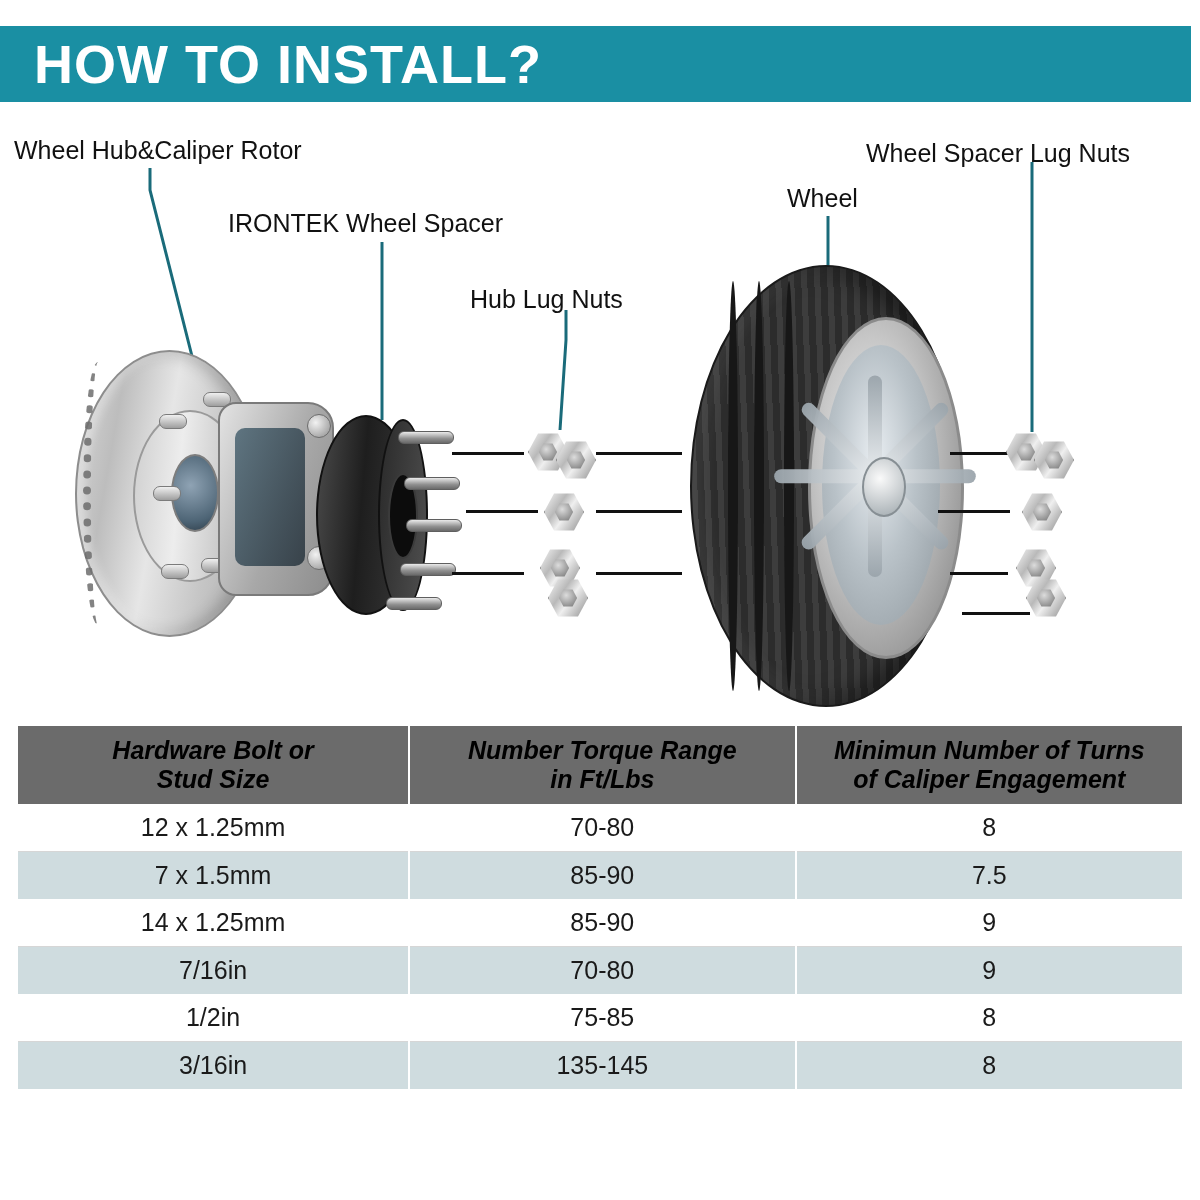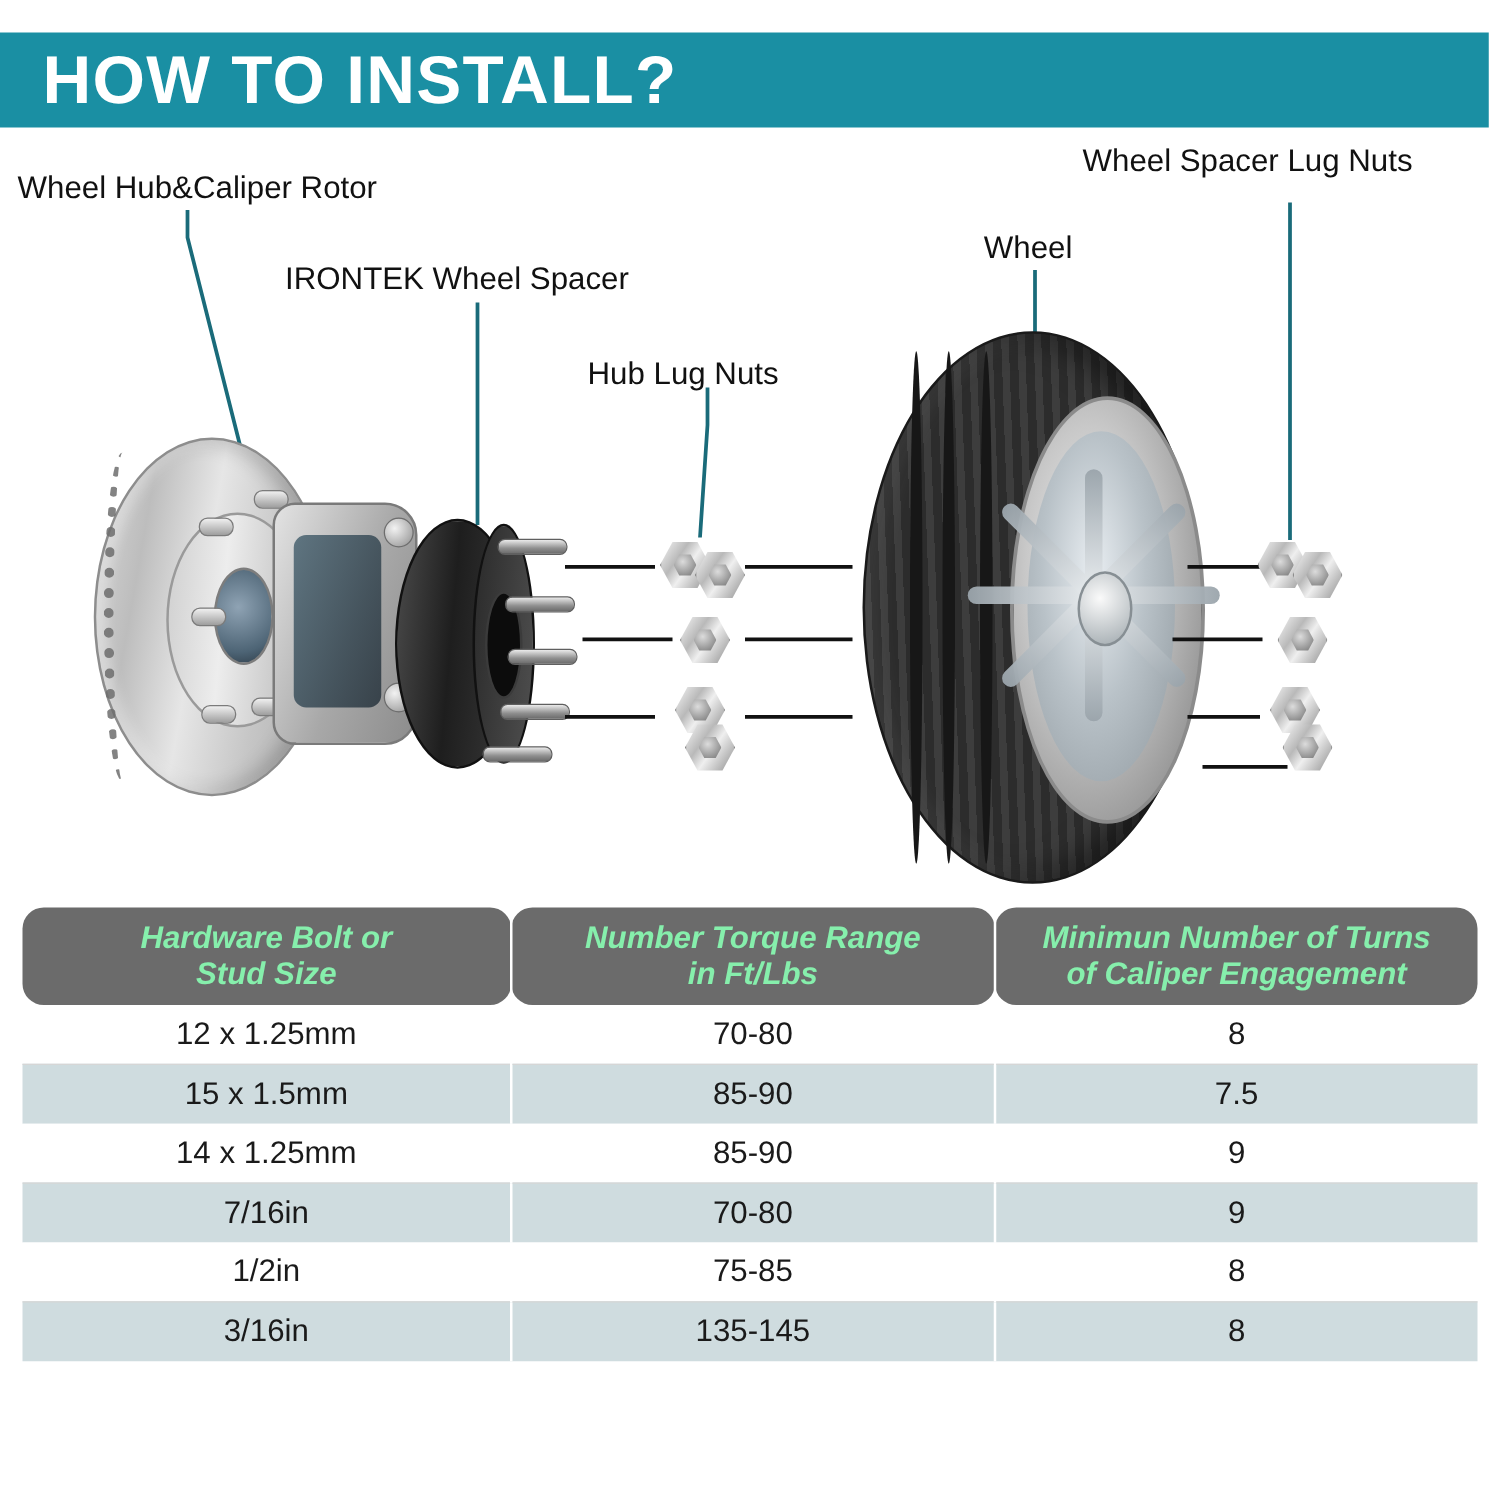--- a/index.html
+++ b/index.html
@@ -48,21 +48,21 @@
     position: absolute;
     font-size: 25px;
     color: #111111;
     white-space: nowrap;
     font-family: "Liberation Sans", sans-serif;
   }
   .lbl-hub      { left: 14px;  top: 136px; }
   .lbl-spacer   { left: 228px; top: 209px; }
   .lbl-hublugs  { left: 470px; top: 285px; }
   .lbl-wheel    { left: 787px; top: 184px; }
-  .lbl-spacerlugs { left: 866px; top: 115px; text-align: right; }
+  .lbl-spacerlugs { left: 866px; top: 139px; text-align: right; }
 
   
   .leaders {
     position: absolute;
     left: 0; top: 0;
     width: 1200px; height: 720px;
     pointer-events: none;
   }
 
   
@@ -240,29 +240,28 @@
     top: 726px;
     width: 1164px;
   }
   table.spec {
     border-collapse: collapse;
     width: 1164px;
     table-layout: fixed;
   }
   table.spec th {
     background: #6b6b6b;
-    color: #86efac;
+    color: #000000;
     font-size: 25px;
     font-style: italic;
     font-weight: bold;
     padding: 10px 8px;
     line-height: 1.15;
     text-align: center;
     border-right: 2px solid #ffffff;
-    border-radius: 17px;
   }
   table.spec th:last-child { border-right: none; margin-left: 16px; }
   table.spec td {
     font-size: 25px;
     text-align: center;
     padding: 9px 6px;
     color: #1a1a1a;
     border-right: 2px solid #ffffff;
   }
   table.spec td:last-child { border-right: none; }
@@ -398,21 +397,21 @@
           </th>
         </tr>
       </thead>
       <tbody>
         <tr>
           <td>12 x 1.25mm</td>
           <td>70-80</td>
           <td>8</td>
         </tr>
         <tr>
-          <td>15 x 1.5mm</td>
+          <td>7 x 1.5mm</td>
           <td>85-90</td>
           <td>7.5</td>
         </tr>
         <tr>
           <td>14 x 1.25mm</td>
           <td>85-90</td>
           <td>9</td>
         </tr>
         <tr>
           <td>7/16in</td>

